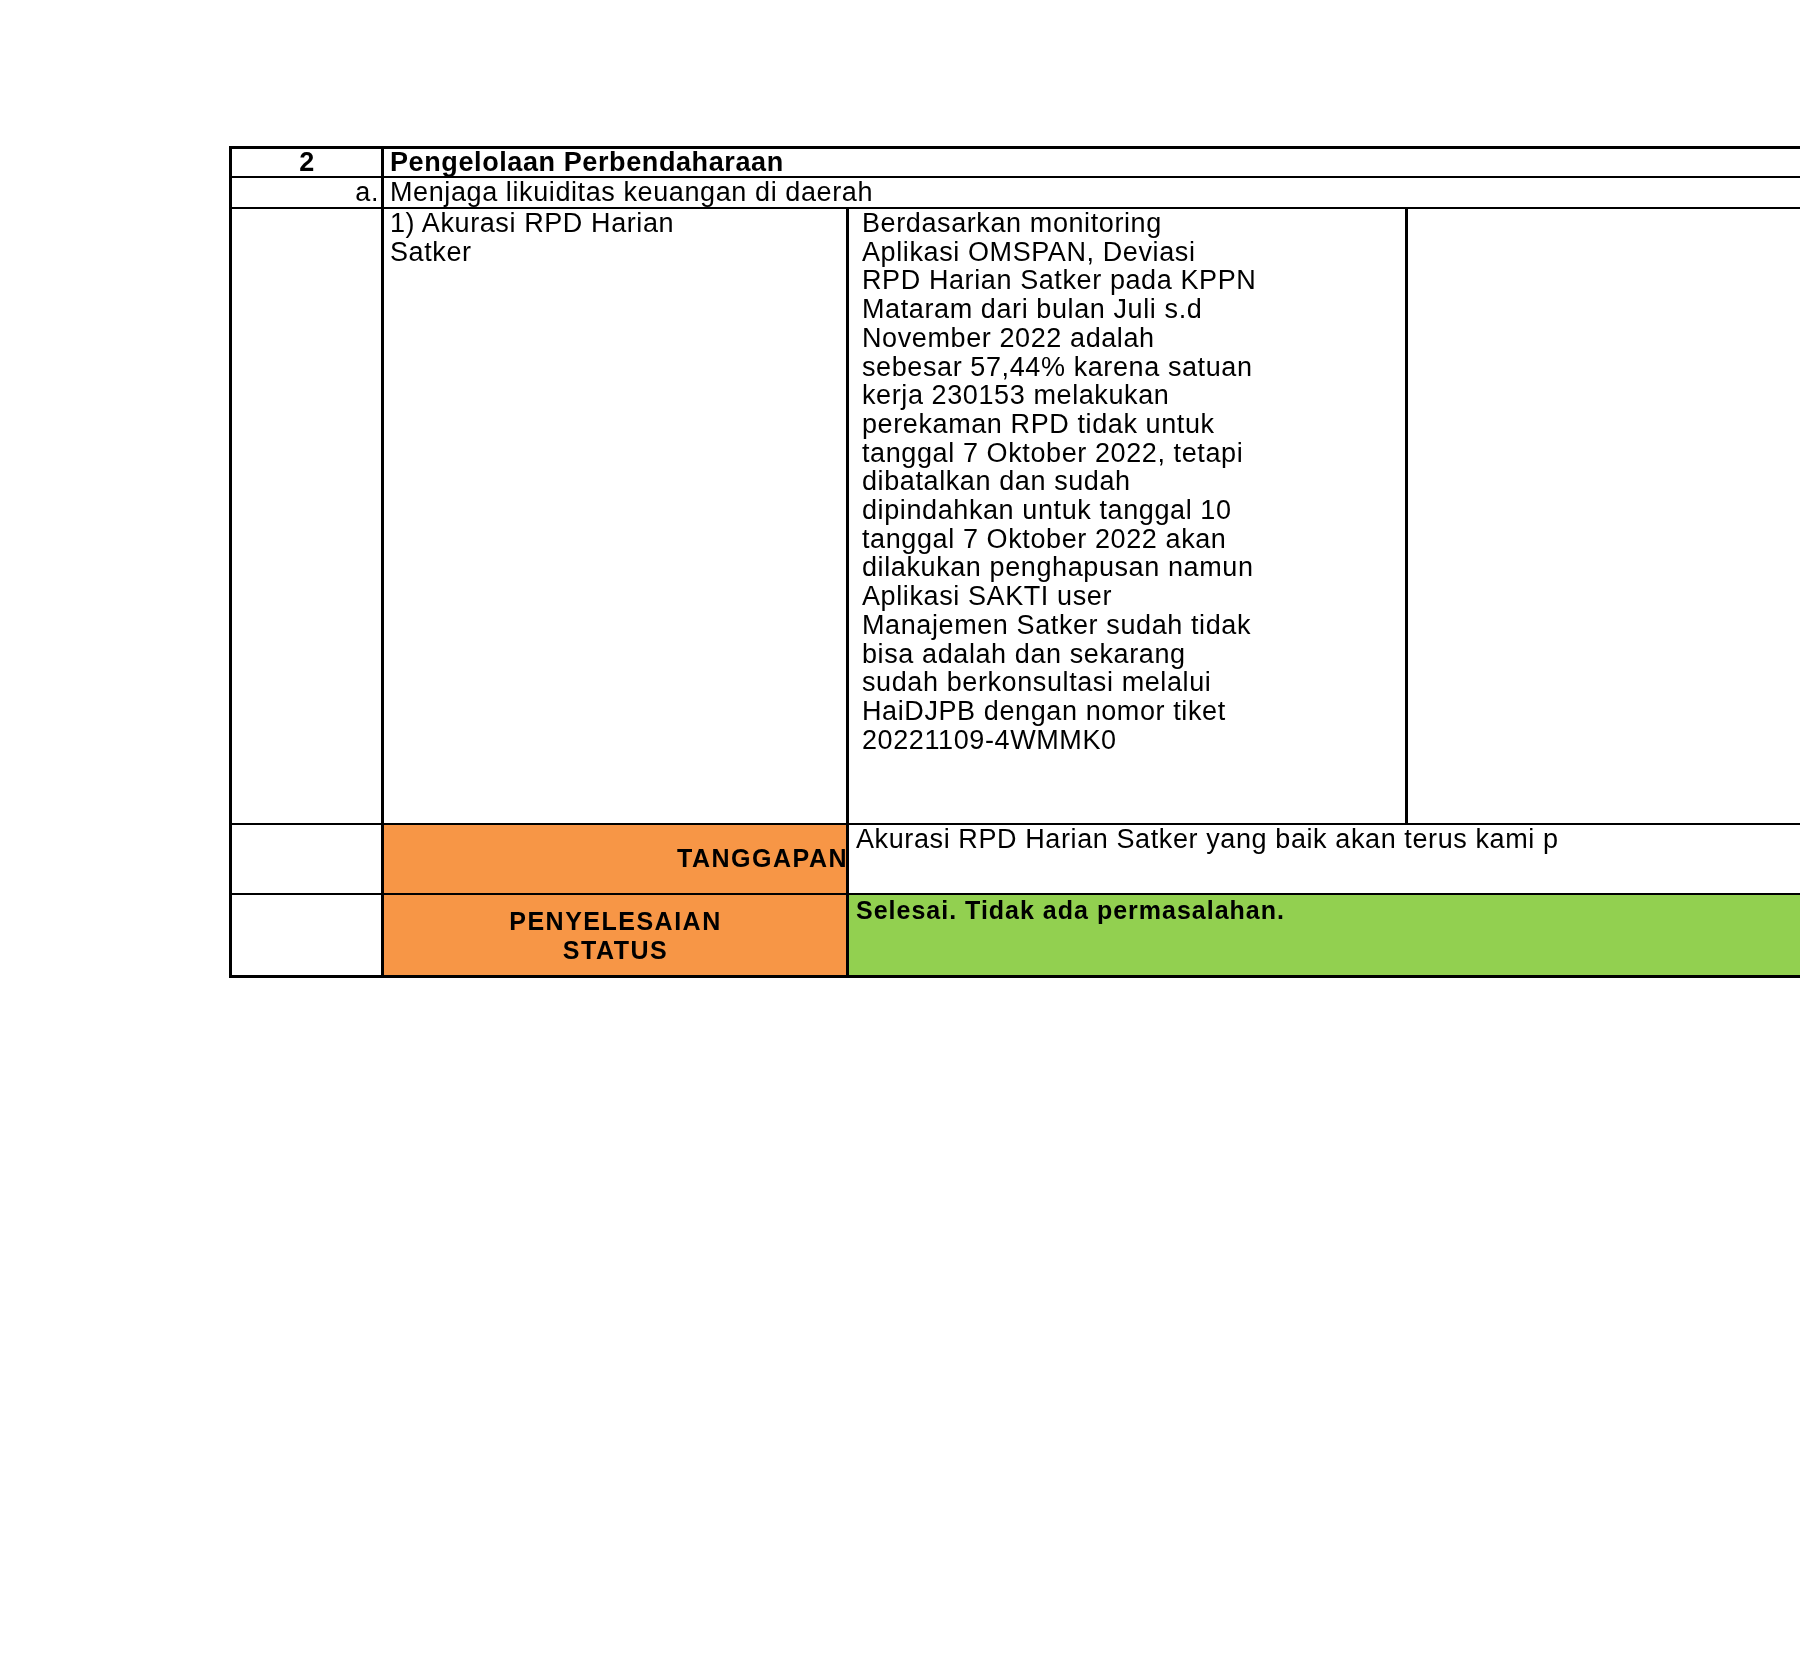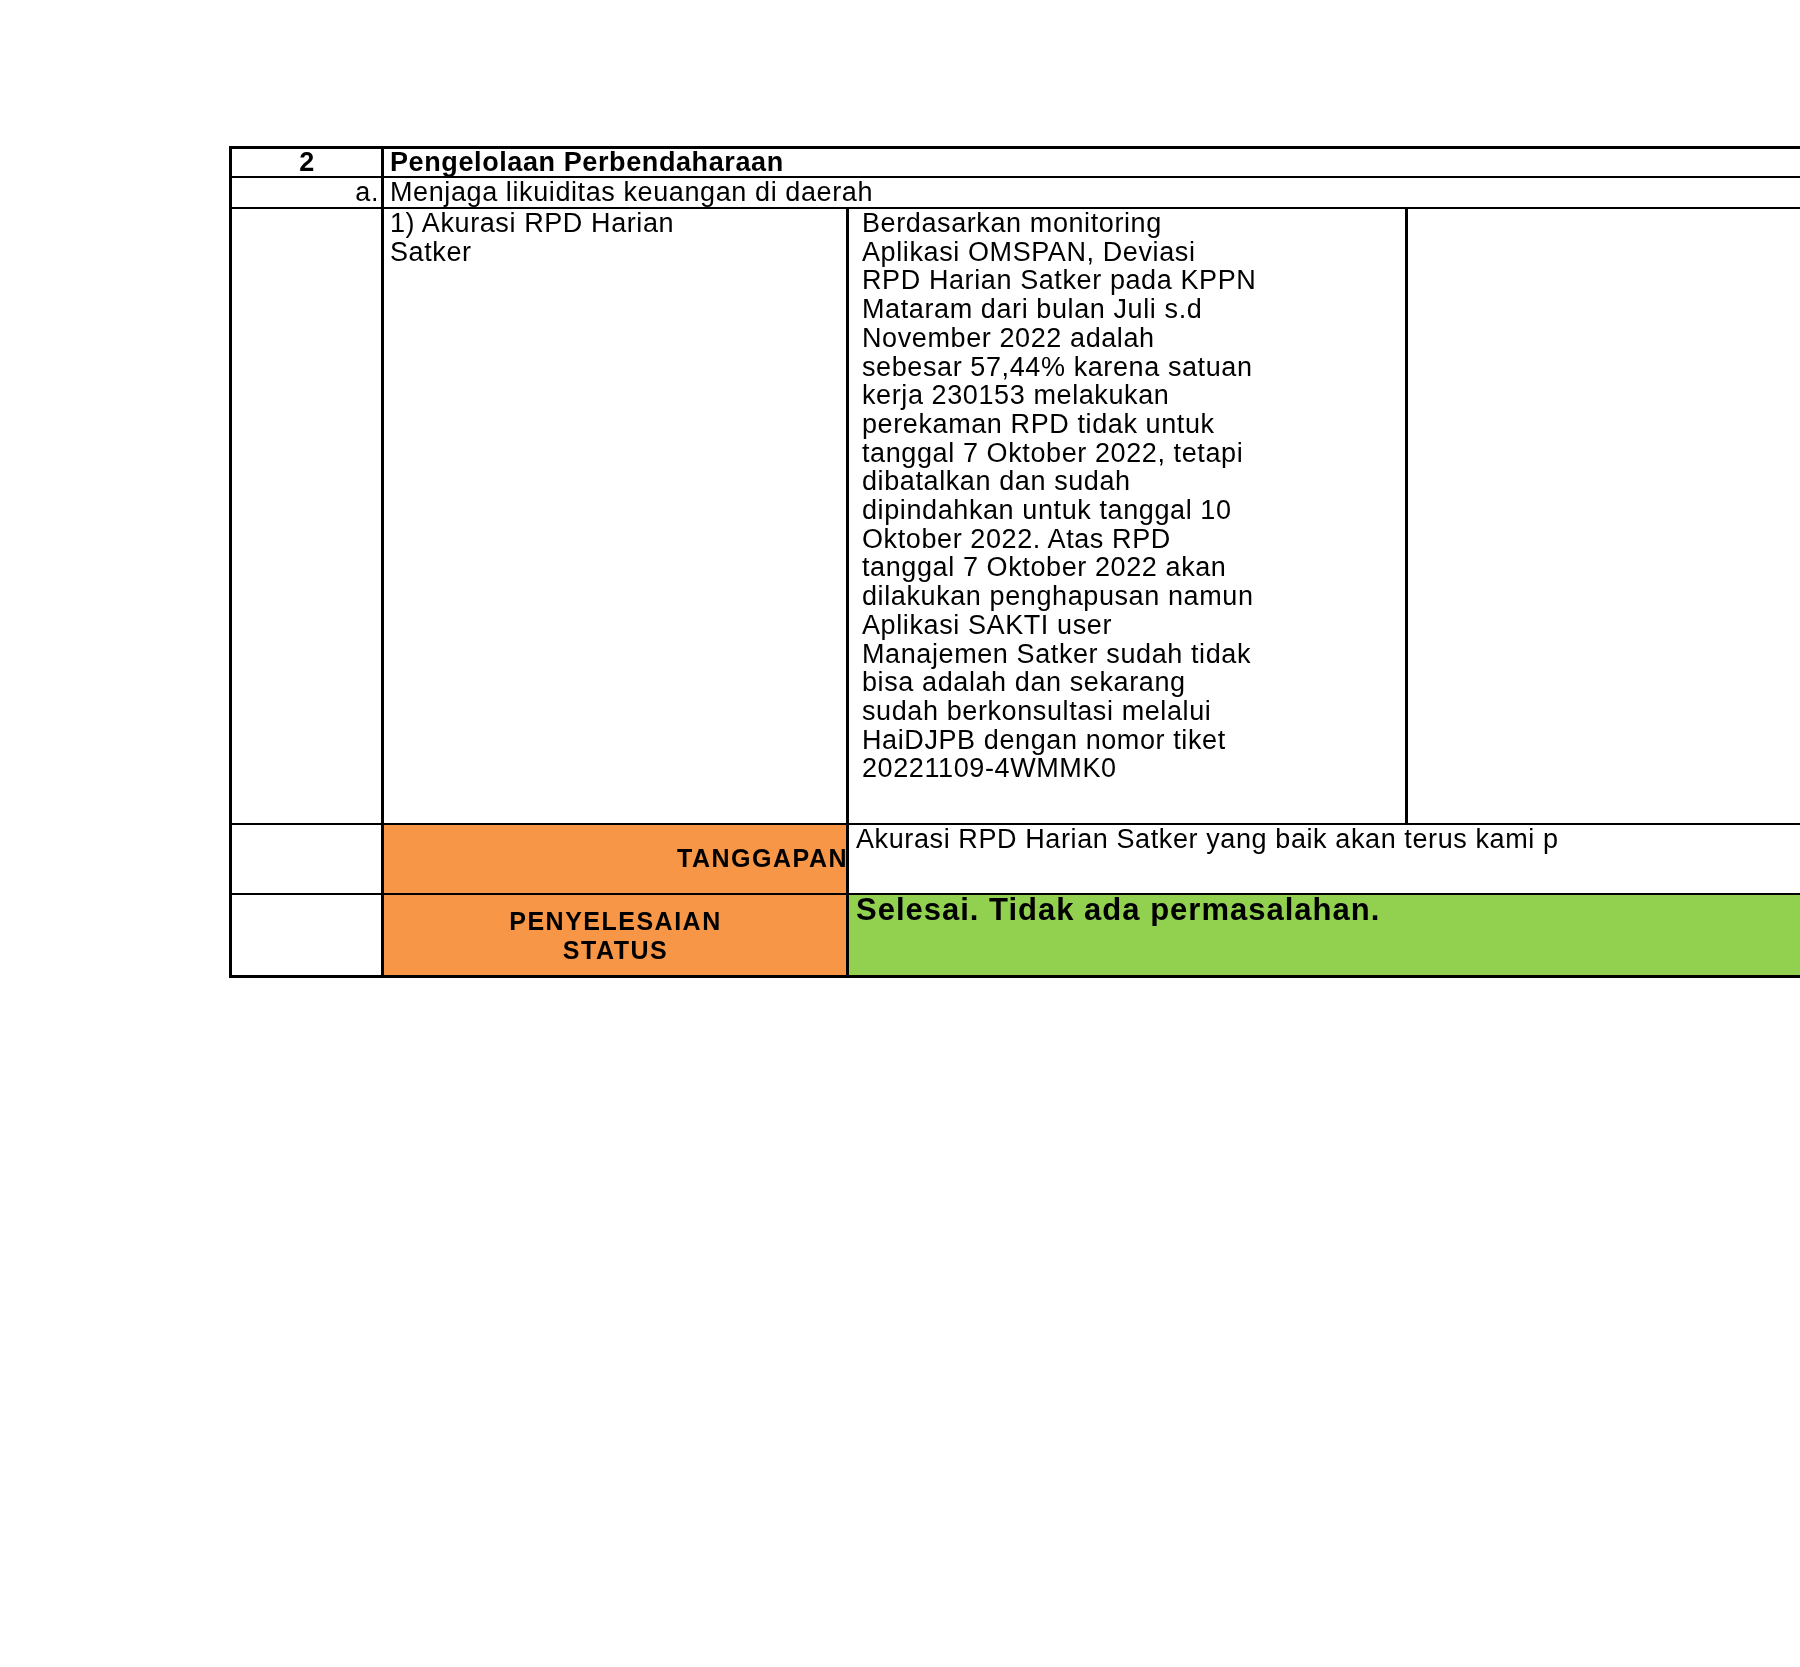--- a/index.html
+++ b/index.html
@@ -48,33 +48,32 @@
   <div>Aplikasi OMSPAN, Deviasi</div>
   <div>RPD Harian Satker pada KPPN</div>
   <div>Mataram dari bulan Juli s.d</div>
   <div>November 2022 adalah</div>
   <div>sebesar 57,44% karena satuan</div>
   <div>kerja 230153 melakukan</div>
   <div>perekaman RPD tidak untuk</div>
   <div>tanggal 7 Oktober 2022, tetapi</div>
   <div>dibatalkan dan sudah</div>
   <div>dipindahkan untuk tanggal 10</div>
-  <div>Oktober 2022. Atas RPD</div>
   <div>tanggal 7 Oktober 2022 akan</div>
   <div>dilakukan penghapusan namun</div>
   <div>Aplikasi SAKTI user</div>
   <div>Manajemen Satker sudah tidak</div>
   <div>bisa adalah dan sekarang</div>
   <div>sudah berkonsultasi melalui</div>
   <div>HaiDJPB dengan nomor tiket</div>
   <div>20221109-4WMMK0</div>
 </div>
 
 <div class="cell t" style="left:1410px;top:209px;width:390px;height:614px;"></div>
 
 <div class="cell t b" style="left:383px;top:844px;width:465px;height:30px;text-align:right;font-size:25px;letter-spacing:1.5px;">TANGGAPAN</div>
 <div class="cell t" style="left:856px;top:825px;width:944px;height:30px;">Akurasi RPD Harian Satker yang baik akan terus kami p</div>
 
 <div class="cell t b" style="left:383px;top:907px;width:465px;height:60px;text-align:center;font-size:25px;letter-spacing:1.5px;line-height:29px;">
   <div>PENYELESAIAN</div>
   <div>STATUS</div>
 </div>
-<div class="cell t b" style="left:856px;top:896px;width:944px;height:30px;font-size:31px;letter-spacing:1px;">Selesai. Tidak ada permasalahan.</div>
+<div class="cell t b" style="left:856px;top:896px;width:944px;height:30px;font-size:25px;letter-spacing:1px;">Selesai. Tidak ada permasalahan.</div>
 
 </body></html>

